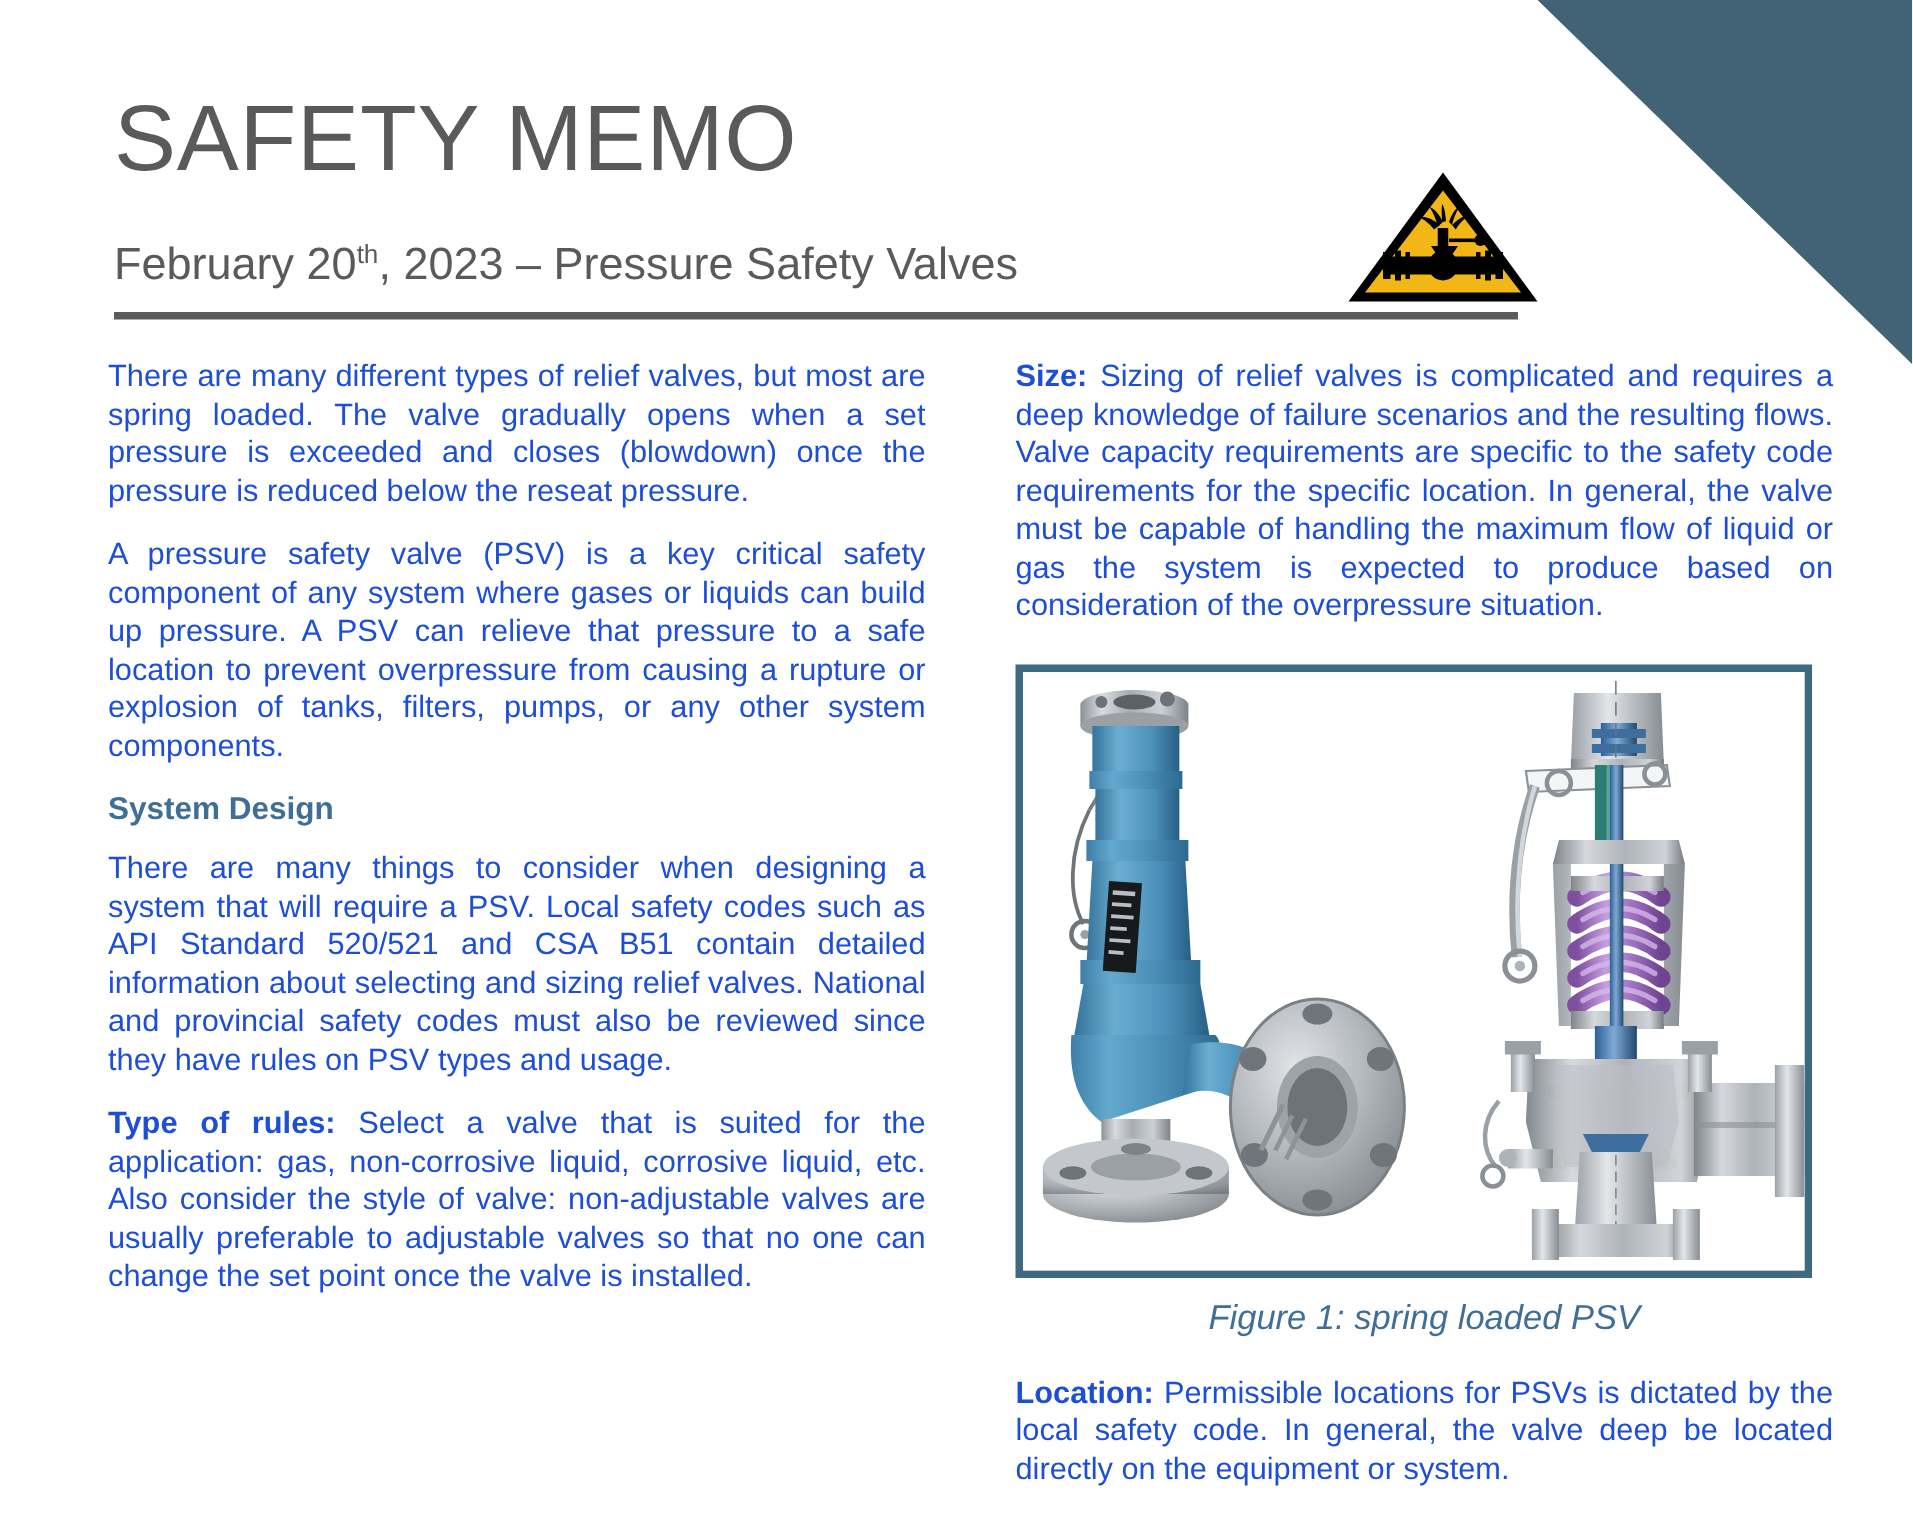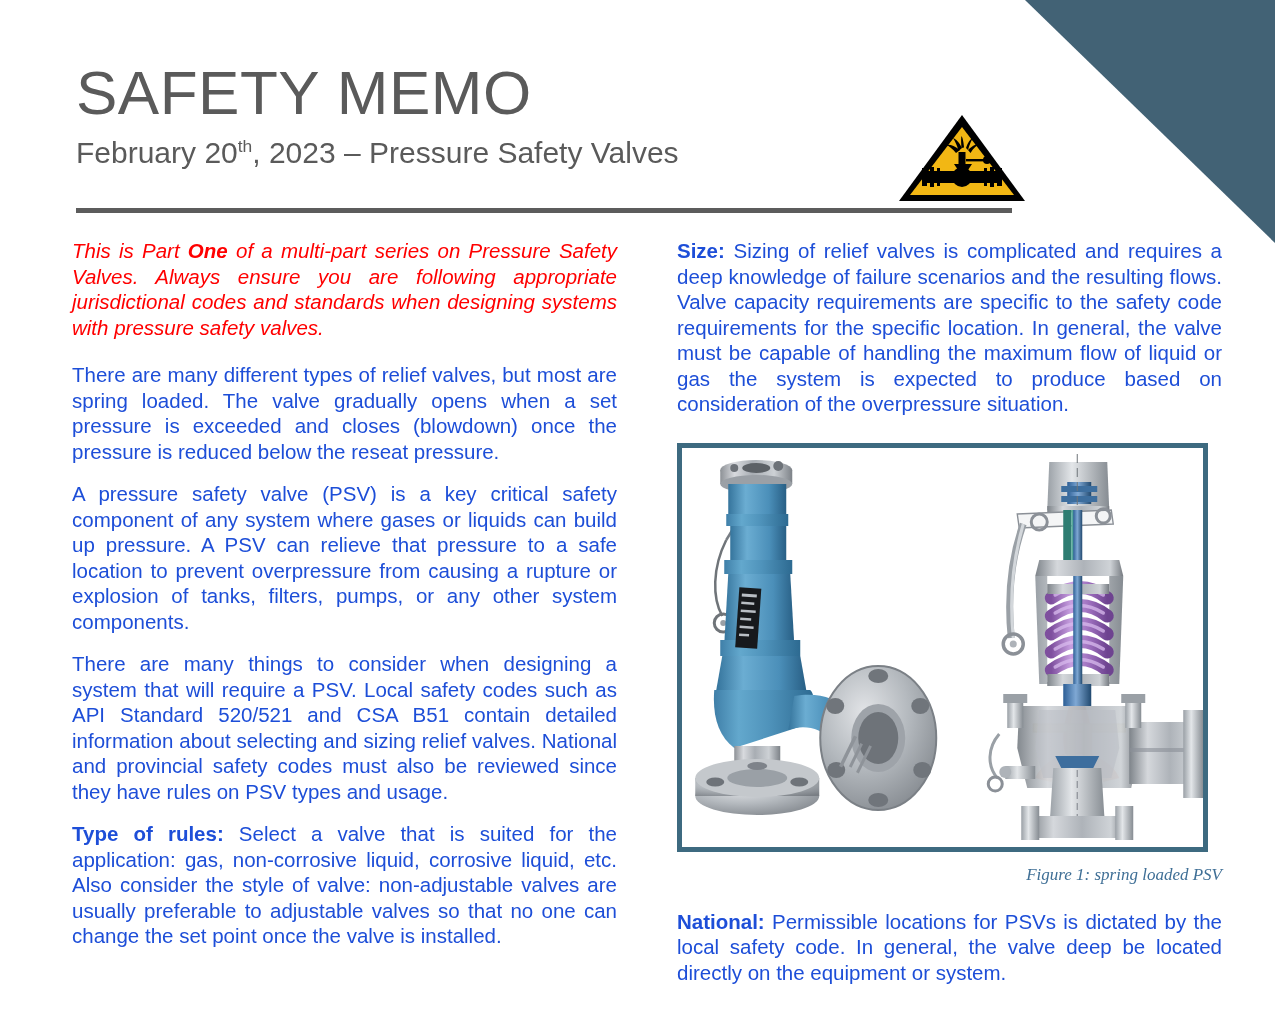--- a/index.html
+++ b/index.html
@@ -55,21 +55,21 @@
   }
   .memo-title {
     font-size: 62px;
     font-weight: 400;
     color: #5a5a5a;
     letter-spacing: 0.5px;
     line-height: 1.0;
     margin: 0;
   }
   .memo-subtitle {
-    margin: 12px 0 0 0;
+    margin: 36px 0 0 0;
     font-size: 30px;
     font-weight: 400;
     color: #5a5a5a;
     line-height: 1.1;
   }
   .memo-subtitle sup {
     font-size: 0.58em;
     vertical-align: super;
     line-height: 0;
   }
@@ -146,25 +146,25 @@
   }
   .figure-inner {
     position: absolute;
     inset: 0;
     display: flex;
     background: #ffffff;
   }
   .fig-half { position: relative; flex: 1 1 50%; }
   .figure-caption {
     margin: 13px 0 24px 0;
-    text-align: right;
-    font-size: 17px;
+    text-align: center;
+    font-size: 23px;
     font-style: italic;
     color: #3f6f96;
-    font-family: Liberation Serif, serif;
+    font-family: Liberation Sans, sans-serif;
   }
 </style>
 </head>
 <body>
 
 <div class="corner-banner">
   <div class="wedge"></div>
   <div class="banner-text">Did you
 know?</div>
 </div>
@@ -203,27 +203,27 @@
       <rect x="101" y="56" width="5" height="18"></rect>
       <circle cx="66" cy="65" r="10"></circle>
     </g>
   </svg>
 </div>
 
 <div class="content">
 
   <div class="col">
 
-    <p class="intro-red"><span>This is Part </span><b>One</b><span> of a multi-part series on Pressure Safety Valves. Always ensure you are following appropriate jurisdictional codes and standards when designing systems with pressure safety valves.</span></p>
 
 
     <p class="body">There are many different types of relief valves, but most are spring loaded. The valve gradually opens when a set pressure is exceeded and closes (blowdown) once the pressure is reduced below the reseat pressure.</p>
 
     <p class="body">A pressure safety valve (PSV) is a key critical safety component of any system where gases or liquids can build up pressure. A PSV can relieve that pressure to a safe location to prevent overpressure from causing a rupture or explosion of tanks, filters, pumps, or any other system components.</p>
 
+    <h2 class="section spaced">System Design</h2>
 
     <p class="body">There are many things to consider when designing a system that will require a PSV. Local safety codes such as API Standard 520/521 and CSA B51 contain detailed information about selecting and sizing relief valves. National and provincial safety codes must also be reviewed since they have rules on PSV types and usage.</p>
 
     <p class="body"><span class="lead">Type of rules:</span><span> Select a valve that is suited for the application: gas, non-corrosive liquid, corrosive liquid, etc. Also consider the style of valve: non-adjustable valves are usually preferable to adjustable valves so that no one can change the set point once the valve is installed.</span></p>
   </div>
 
   <div class="col">
 
     <p class="body"><span class="lead">Size:</span><span> Sizing of relief valves is complicated and requires a deep knowledge of failure scenarios and the resulting flows. Valve capacity requirements are specific to the safety code requirements for the specific location. In general, the valve must be capable of handling the maximum flow of liquid or gas the system is expected to produce based on consideration of the overpressure situation.</span></p>
 
@@ -442,15 +442,15 @@
             <circle cx="52" cy="336" r="7" fill="none" stroke="#8b9097" stroke-width="3"></circle>
 
             <line x1="134" y1="6" x2="134" y2="60" stroke="#6f747a" stroke-width="1" stroke-dasharray="9 5"></line>
           </svg>
         </div>
       </div>
     </div>
 
     <div class="figure-caption">Figure 1: spring loaded PSV</div>
 
-    <p class="body"><span class="lead">National:</span><span> Permissible locations for PSVs is dictated by the local safety code. In general, the valve deep be located directly on the equipment or system.</span></p>
+    <p class="body"><span class="lead">Location:</span><span> Permissible locations for PSVs is dictated by the local safety code. In general, the valve deep be located directly on the equipment or system.</span></p>
   </div>
 </div>
 
 </body></html>

